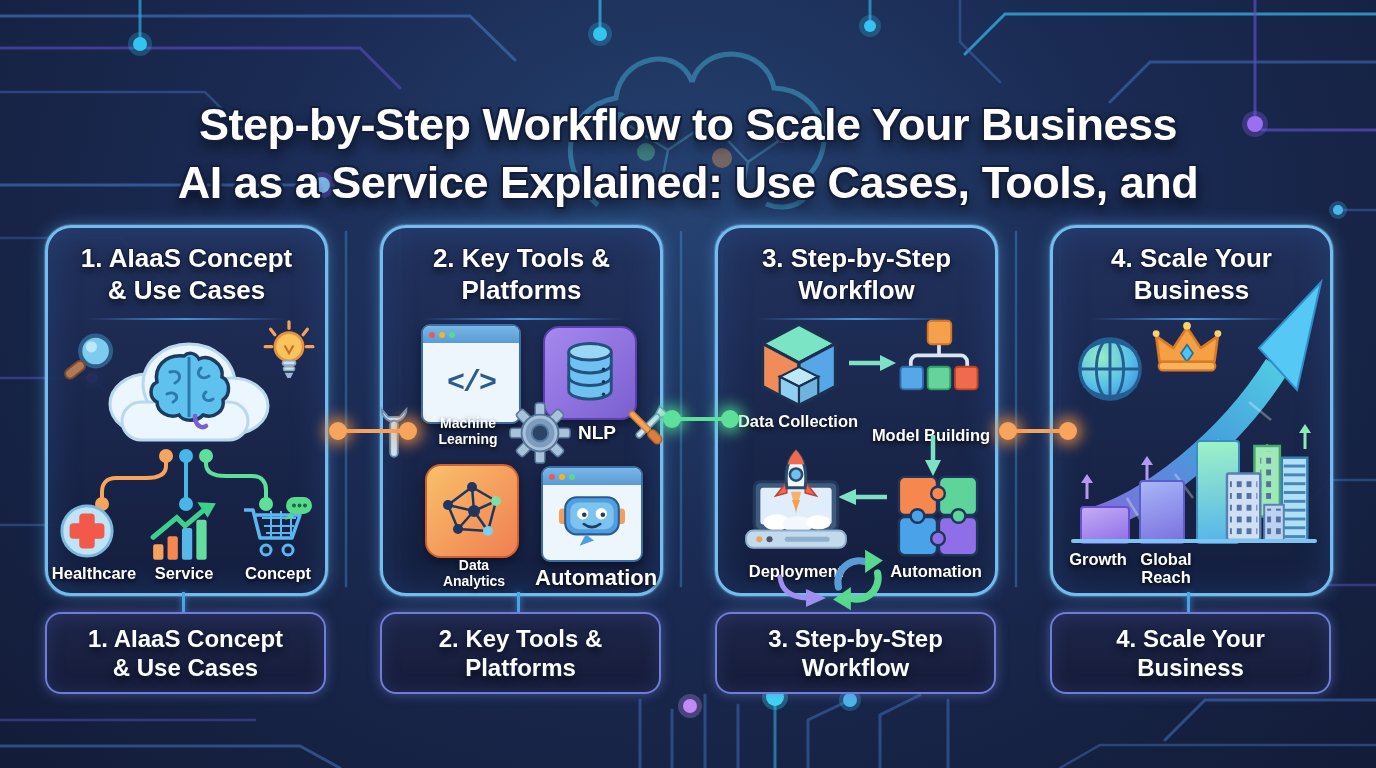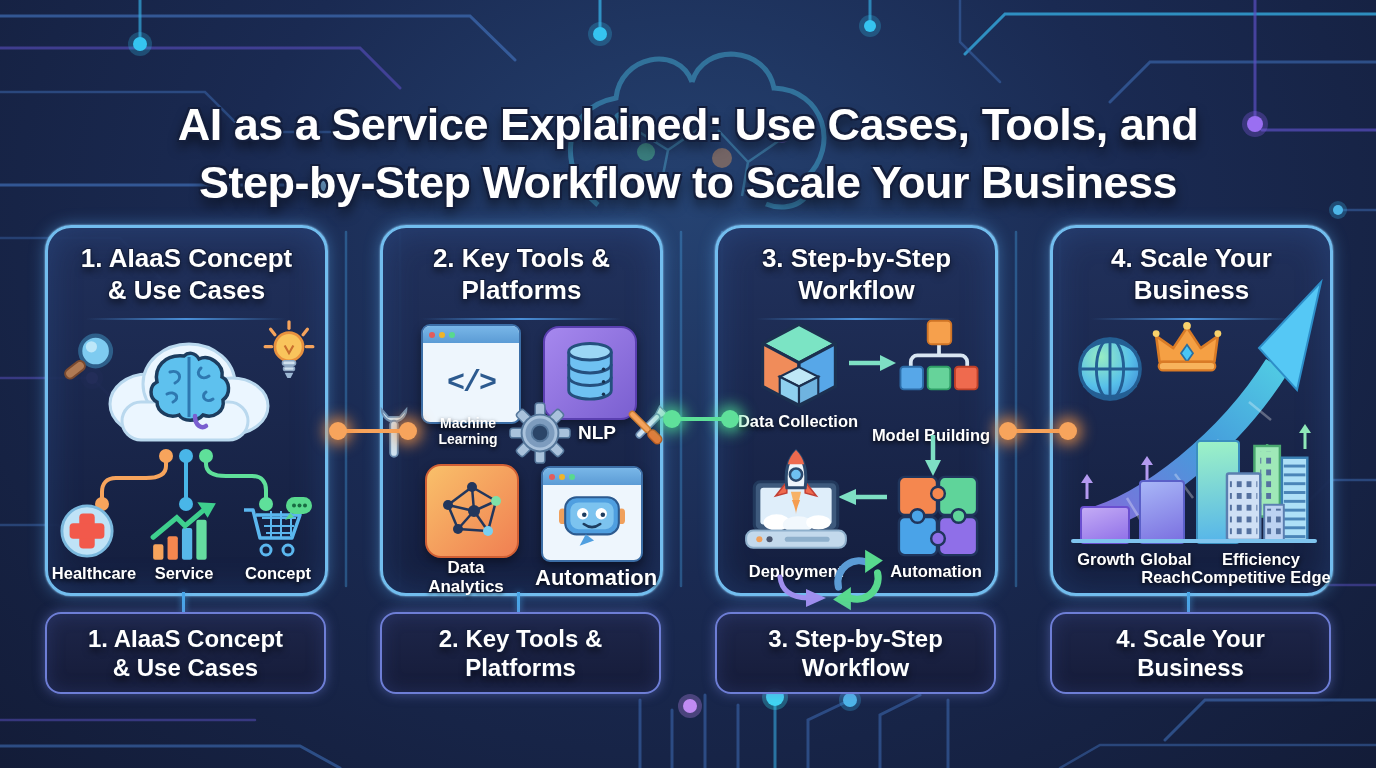--- a/index.html
+++ b/index.html
@@ -146,22 +146,22 @@
       <path d="M598 205 C556 170 562 108 616 98 C620 56 678 44 692 82 M692 82 C704 42 766 46 774 88 C824 90 840 146 806 178 C818 198 790 214 766 204" stroke="#4fd0f5" stroke-width="5" fill="none"></path>
       <path d="M620 120 L668 150 M668 150 L700 128 M668 150 L660 190 M718 130 L748 162 M748 162 L780 140 M748 162 L742 196" stroke="#64d8f7" stroke-width="2.5" fill="none" opacity=".8"></path>
       <circle cx="646" cy="152" r="9" fill="#5fe09a"></circle>
       <circle cx="722" cy="158" r="10" fill="#f7a45c"></circle>
       <circle cx="782" cy="136" r="7" fill="#9a6ff2"></circle>
       <circle cx="620" cy="118" r="6" fill="#4fd0f5"></circle>
     </g>
   </svg>
 
   <h1 class="title">
+    <span>Step-by-Step Workflow to Scale Your Business</span>
     <span>AI as a Service Explained: Use Cases, Tools, and</span>
-    <span>Step-by-Step Workflow to Scale Your Business</span>
   </h1>
 
   <section class="panel" style="left:45px">
     <h2 class="phead">
       <span>1. AIaaS Concept</span>
       <span>&amp; Use Cases</span>
     </h2>
     <div class="pdiv"></div>
 
     <svg class="abs" style="left:14px;top:102px" width="56" height="56" viewBox="0 0 40 40">
@@ -334,21 +334,21 @@
             <line x1="18" y1="50" x2="48" y2="52"></line>
         </g>
         <circle cx="32" cy="8" r="5" fill="#22365c"></circle>
           <circle cx="8" cy="26" r="5" fill="#22365c"></circle>
         <circle cx="56" cy="22" r="5" fill="#7ee0a8"></circle>
           <circle cx="18" cy="50" r="5" fill="#22365c"></circle>
         <circle cx="48" cy="52" r="5" fill="#7ad0f0"></circle>
           <circle cx="34" cy="32" r="6" fill="#22365c"></circle>
       </svg>
     </div>
-    <div class="lbl" style="left:36px;top:330px;width:94px;font-size:17px">
+    <div class="lbl" style="left:44px;top:330px;width:94px;font-size:14px">
       <span>Data</span>
         <span>Analytics</span>
     </div>
 
     <div class="winicon" style="left:158px;top:238px;width:98px;height:92px">
       <div class="winbar">
           <i class="dr"></i>
           <i class="dy"></i>
           <i class="dg"></i>
         </div>
@@ -551,30 +551,26 @@
       <rect x="58" y="14" width="26" height="84" fill="#aee0f7" stroke="#3a80b4" stroke-width="2.5"></rect>
       <rect x="60" y="18" width="22" height="78" fill="url(#winB4)"></rect>
       <rect x="2" y="30" width="34" height="68" rx="2" fill="#cfe0f5" stroke="#5b7fb0" stroke-width="2.5"></rect>
       <rect x="5" y="34" width="28" height="60" fill="url(#winA4)"></rect>
       <rect x="40" y="62" width="20" height="36" fill="#bcd2f2" stroke="#5b7fb0" stroke-width="2"></rect>
       <rect x="43" y="66" width="14" height="28" fill="url(#winA4)"></rect>
     </svg>
 
     <div class="abs" style="left:18px;top:311px;width:246px;height:4px;border-radius:2px;background:#7fc4ee"></div>
 
-    <div class="lbl" style="left:16px;top:322px;width:74px">
+    <div class="lbl" style="left:8px;top:322px;width:74px">
         <span>Growth</span>
       </div>
     <div class="lbl" style="left:80px;top:322px;width:66px">
       <span>Global</span>
         <span>Reach</span>
-    </div>
-    <div class="lbl" style="left:138px;top:322px;width:140px">
-      <span>Efficiency</span>
-        <span>Competitive Edge</span>
     </div>
   </section>
 
   <div class="linkdots lk-orange" style="left:329px;top:421px;width:88px">
     <div class="bar"></div>
       <span class="dot" style="left:0"></span>
       <span class="dot" style="left:70px"></span>
   </div>
   <div class="linkdots lk-green" style="left:663px;top:409px;width:76px">
     <div class="bar"></div>

